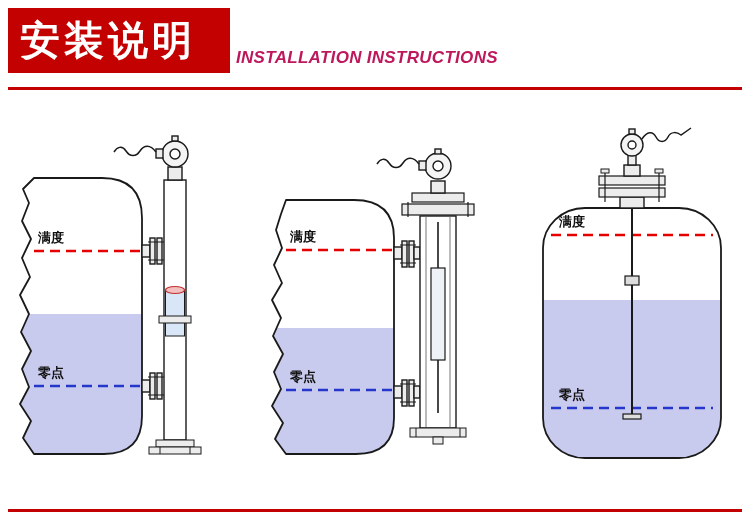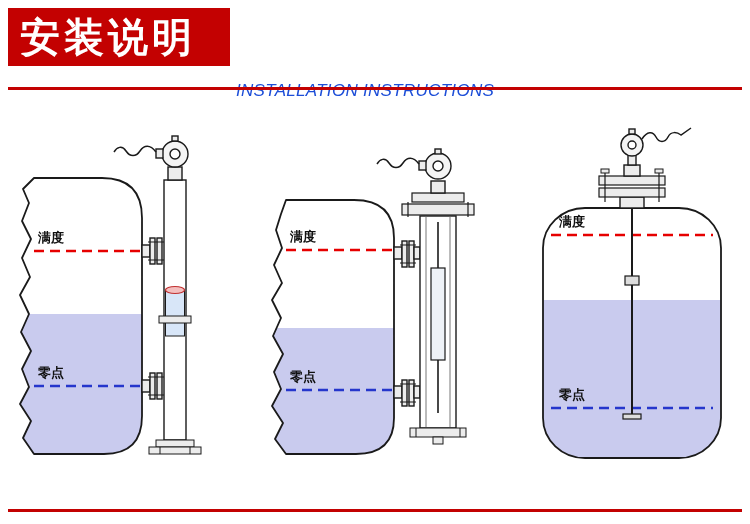--- a/index.html
+++ b/index.html
@@ -2,32 +2,31 @@
 <html><head>
 <meta charset="utf-8">
 <style>
   * { margin:0; padding:0; box-sizing:border-box; }
   html,body { width:750px; height:524px; }
   body {
     position:relative; overflow:hidden; background:#ffffff;
     font-family:"Liberation Sans","DejaVu Sans",sans-serif;
   }
   .banner {
-    position:absolute; left:8px; top:8px; width:222px; height:58px;
+    position:absolute; left:8px; top:8px; width:222px; height:65px;
     background:#c30101; display:flex; align-items:center;
   }
   .title {
     color:#ffffff; font-size:40px; font-weight:bold; letter-spacing:4px;
     padding-left:12px; white-space:nowrap;
   }
   .subtitle {
-    position:absolute; left:236px; top:48px; color:#1d4ed8;
-    font-size:17px; font-weight:normal; font-style:italic; letter-spacing:0.3px;
+    position:absolute; left:236px; top:48px; color:#be185d;
+    font-size:17px; font-weight:bold; font-style:italic; letter-spacing:0.3px;
     white-space:nowrap;
-    margin-top:33px;
   }
   .rule { position:absolute; left:8px; width:734px; height:3px; background:#c30101; }
   .rule-top { top:87px; }
   .rule-bottom { top:509px; }
   figure { position:absolute; display:flex; flex-direction:column; align-items:center;gap:40px; }
   #fig1 { left:10px;  top:118px; width:235px; }
   #fig2 { left:262px; top:118px; width:235px; }
   #fig3 { left:535px; top:118px; width:210px; }
   figcaption {
     font-size:22px; color:#000; letter-spacing:3px; font-weight:600;

